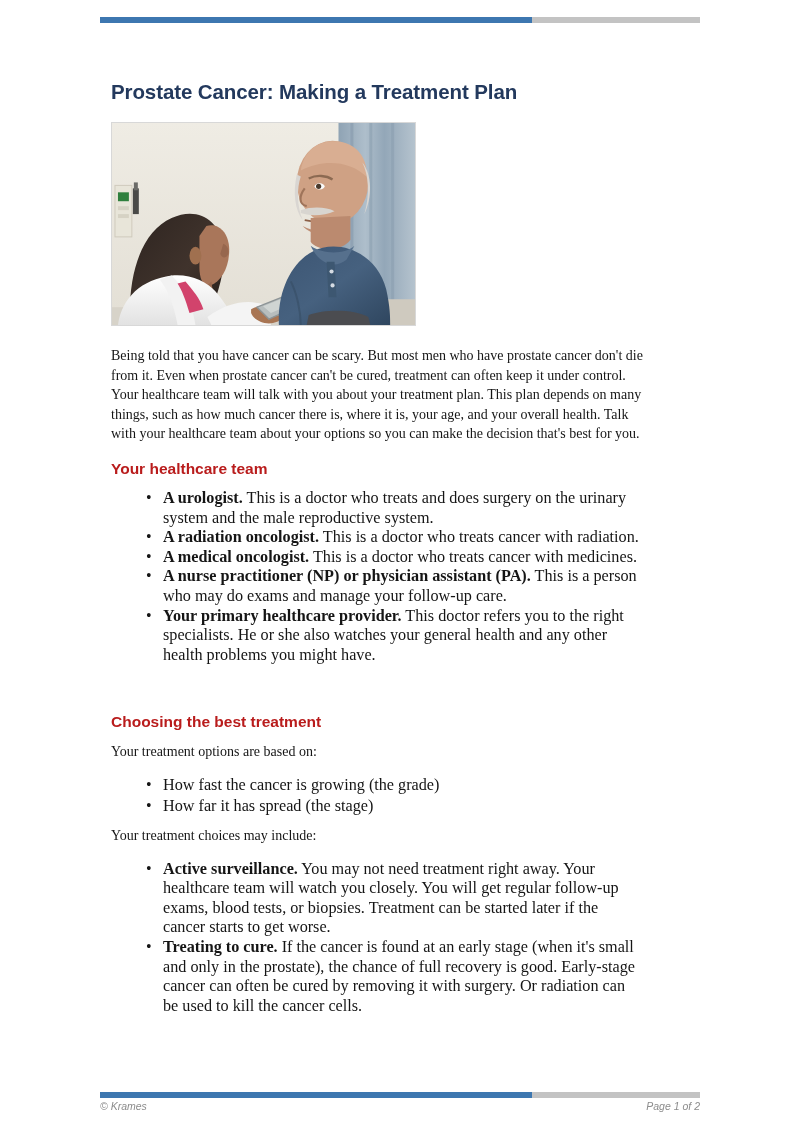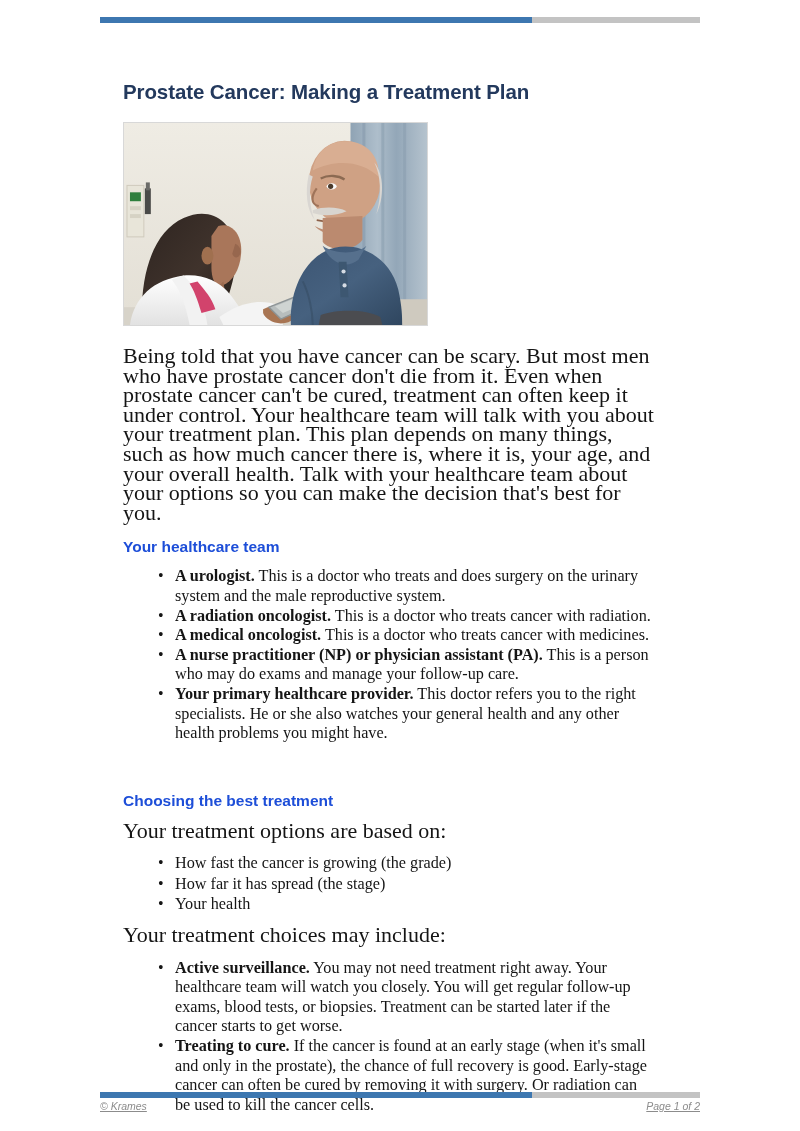--- a/index.html
+++ b/index.html
@@ -24,21 +24,21 @@
   .rule-wrap.top { top: 17px; }
   .rule-wrap.bottom { top: 1092px; }
   .rule-fill {
     height: 100%;
     background: #3d77b0;
   }
 
   
   .page {
     position: absolute;
-    left: 12px;
+    left: 0;
     top: 0;
     width: 724px;
     padding: 80px 78px 0 111px;
   }
 
   h1.doc-title {
     font-family: "Liberation Sans", sans-serif;
     font-size: 20.5px;
     font-weight: bold;
     color: #23395d;
@@ -53,33 +53,33 @@
     margin-bottom: 20px;
     position: relative;
     overflow: hidden;
     border: 1px solid #d8d8d8;
     background: #e9e6de;
   }
   .photo svg { display: block; width: 100%; height: 100%; }
 
   
   p.body {
-    font-size: 22px;
+    font-size: 14px;
     line-height: 19.6px;
     color: #151515;
     text-align: left;
     margin-bottom: 14px;
   }
   p.lead { margin-bottom: 16px; }
 
   h2.section {
     font-family: "Liberation Sans", sans-serif;
     font-size: 15.5px;
     font-weight: bold;
-    color: #1d4ed8;
+    color: #b91c1c;
     margin: 10px 0 11px 0;
   }
   h2.section.spaced { margin-top: 48px; }
 
   ul.bullets {
     margin: 0 5px 10px 0;
     padding-left: 41px;
     list-style: none;
   }
   ul.bullets > li {
@@ -107,21 +107,20 @@
     position: absolute;
     left: 100px;
     width: 600px;
     top: 1100px;
     display: flex;
     justify-content: space-between;
     font-family: "Liberation Sans", sans-serif;
     font-size: 10.5px;
     font-style: italic;
     color: #8c8c8c;
-    text-decoration: underline;
   }
 </style>
 </head>
 <body>
 
 <div class="rule-wrap top">
   <div class="rule-fill" id="top-fill" style="width: 72%; background: rgb(61, 119, 176);"></div>
 </div>
 
 <div class="page">
@@ -241,21 +240,20 @@
       <li><b class="term">A medical oncologist.</b><span> This is a doctor who treats cancer with medicines.</span></li>
       <li><b class="term">A nurse practitioner (NP) or physician assistant (PA).</b><span> This is a person who may do exams and manage your follow-up care.</span></li>
       <li><b class="term">Your primary healthcare provider.</b><span> This doctor refers you to the right specialists. He or she also watches your general health and any other health problems you might have.</span></li>
     </ul>
 
   <h2 class="section spaced">Choosing the best treatment</h2>
   <p class="body">Your treatment options are based on:</p>
   <ul class="bullets tight" id="options-list">
       <li>How fast the cancer is growing (the grade)</li>
       <li>How far it has spread (the stage)</li>
-      <li>Your health</li>
     </ul>
 
   <p class="body">Your treatment choices may include:</p>
   <ul class="bullets" id="choices-list">
       <li><b class="term">Active surveillance.</b><span> You may not need treatment right away. Your healthcare team will watch you closely. You will get regular follow-up exams, blood tests, or biopsies. Treatment can be started later if the cancer starts to get worse.</span></li>
       <li><b class="term">Treating to cure.</b><span> If the cancer is found at an early stage (when it's small and only in the prostate), the chance of full recovery is good. Early-stage cancer can often be cured by removing it with surgery. Or radiation can be used to kill the cancer cells.</span></li>
     </ul>
 
 </div>
 

